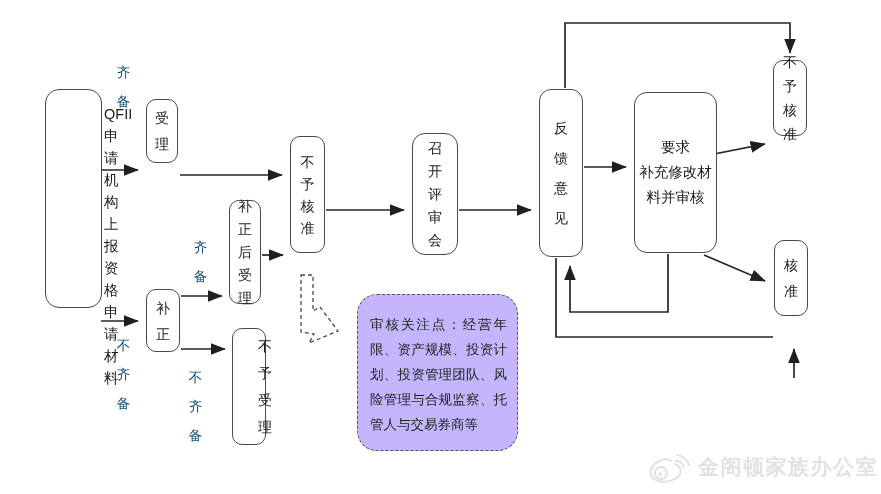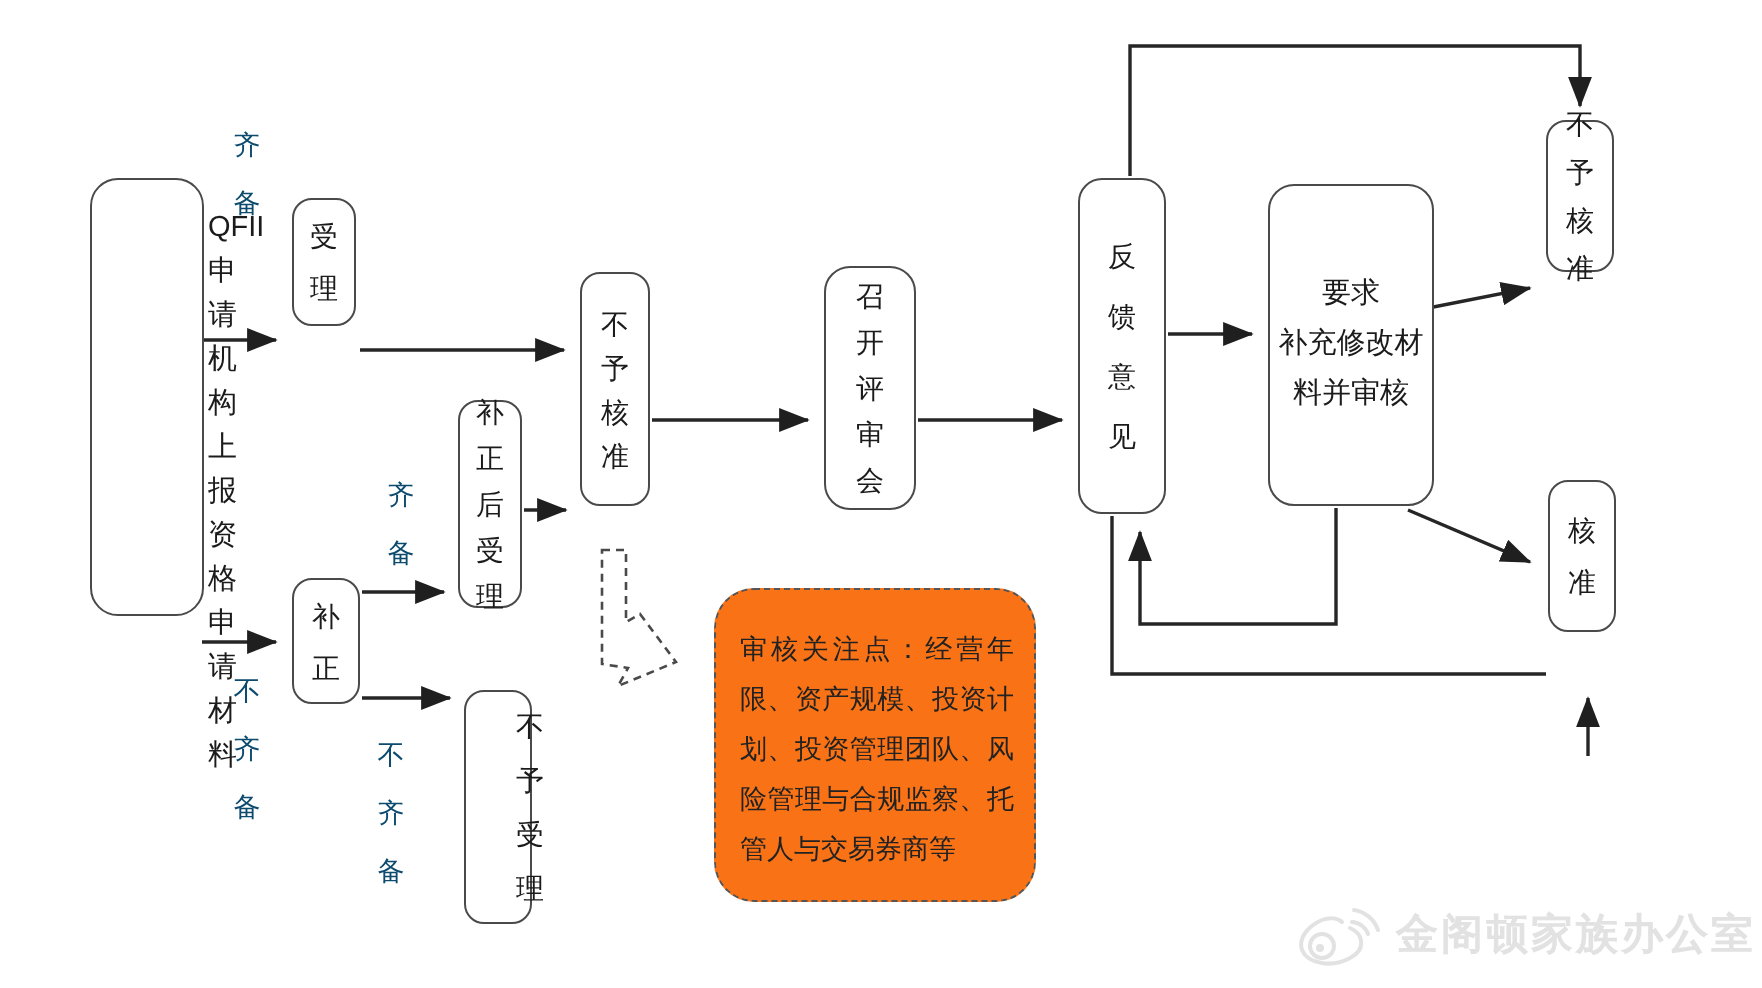--- a/index.html
+++ b/index.html
@@ -16,39 +16,39 @@
   .vtext{width:1.15em;text-align:center;word-break:break-all;}
   .lh22{line-height:22px}.lh23{line-height:23px}.lh24{line-height:24px}
   .lh26{line-height:26px}.lh27{line-height:27px}.lh30{line-height:30px}
   .b-qfii{left:45px;top:89px;width:57px;height:219px;border-radius:14px;
     align-items:flex-start;justify-content:flex-start;padding-left:48px;}
   .qfii-text{white-space:pre-wrap;text-align:justify;font-size:14.5px;line-height:22px;
     padding:13px 9px 0 10px;width:38px;}
   .b-shouli{left:146px;top:99px;width:32px;height:64px;justify-content:center;}
   .b-buzheng{left:146px;top:289px;width:34px;height:63px;}
   .b-bzhsl{left:229px;top:200px;width:32px;height:104px;}
-  .b-bysl{left:232px;top:345px;width:18px;height:117px;padding-left:32px;}
+  .b-bysl{left:232px;top:328px;width:18px;height:117px;padding-left:32px;}
   .b-szx{left:290px;top:136px;width:35px;height:117px;}
   .b-zk{left:412px;top:133px;width:46px;height:122px;border-radius:13px;}
   .b-fk{left:539px;top:89px;width:44px;height:168px;border-radius:12px;}
   .b-yq{left:634px;top:92px;width:83px;height:161px;border-radius:13px;}
   .yq-text{white-space:pre-wrap;text-align:center;font-size:14.5px;line-height:25px;}
   .b-byhz{left:773px;top:60px;width:34px;height:76px;}
   .b-hz{left:774px;top:240px;width:34px;height:76px;}
   .lab{position:absolute;color:#0c4a6e;font-size:13.5px;width:17px;line-height:29px;
     text-align:center;word-break:break-all;}
   .l-qb1{left:115px;top:58px;}
   .l-qb2{left:192px;top:233px;}
   .l-bqb1{left:115px;top:331px;}
   .l-bqb2{left:187px;top:363px;}
   .note{
     position:absolute;left:357px;top:294px;width:161px;height:157px;
     border:1.5px dashed #555;border-radius:20px;box-sizing:border-box;
     padding:17px 10px 8px 12px;font-size:13.5px;line-height:25px;
-    text-align:justify;color:#222;background:#f97316;
+    text-align:justify;color:#222;background:#c4b5fd;
   }
   .watermark{
     position:absolute;left:646px;top:448px;display:flex;align-items:center;gap:8px;
     color:#e2e2e2;
   }
   .wm-text{font-size:21px;font-weight:bold;letter-spacing:1.5px;}
 </style>
 </head>
 <body>
 

